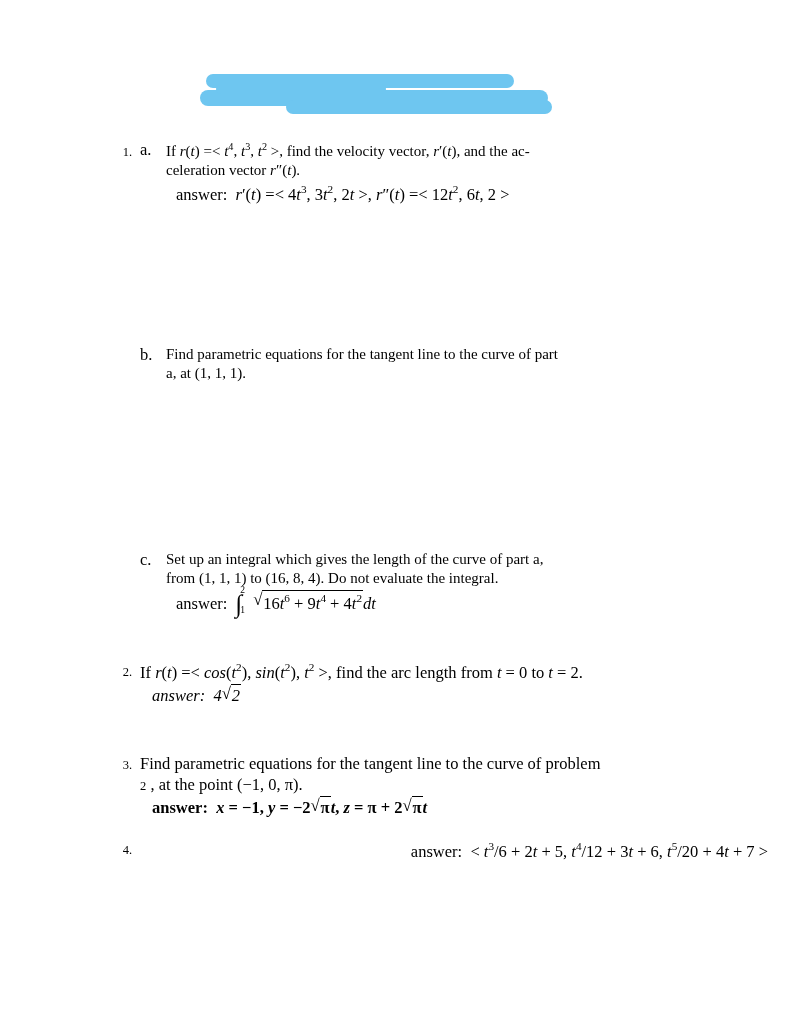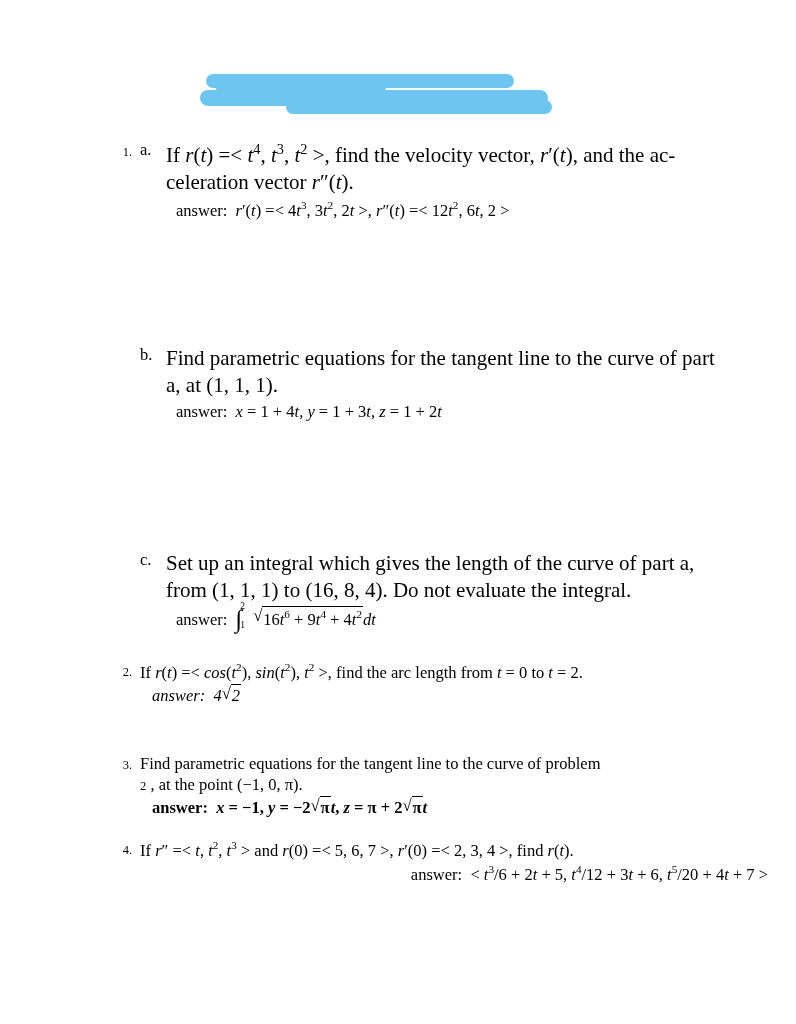--- a/index.html
+++ b/index.html
@@ -90,21 +90,21 @@
     display: flex;
     align-items: flex-start;
     margin-bottom: 2px;
   }
   .plabel {
     font-size: 16.5px;
     width: 26px;
     flex: 0 0 auto;
   }
   .ptext {
-    font-size: 21px;
+    font-size: 15px;
     line-height: 1.28;
     flex: 1 1 auto;
   }
   .answer {
     font-size: 16.5px;
     margin-top: 1px;
     padding-left: 36px;
     line-height: 1.3;
   }
   .body-text {
@@ -202,23 +202,20 @@
 
     <div class="problem p1b">
       <div class="num"></div>
       <div class="parts">
         <div class="part">
           <div class="plabel">b.</div>
           <div class="ptext">
             Find parametric equations for the tangent line to the curve of part<br>a, at (1, 1, 1).
           </div>
         </div>
-        <div class="answer">
-          answer:&nbsp; <i>x</i> = 1 + 4<i>t</i>, <i>y</i> = 1 + 3<i>t</i>, <i>z</i> = 1 + 2<i>t</i>
-        </div>
       </div>
     </div>
 
     <div class="problem p1c">
       <div class="num"></div>
       <div class="parts">
         <div class="part">
           <div class="plabel">c.</div>
           <div class="ptext">
             Set up an integral which gives the length of the curve of part a,<br>from (1, 1, 1) to (16, 8, 4). Do not evaluate the integral.
@@ -252,23 +249,20 @@
         </div>
         <div class="answer" style="padding-left:12px;font-weight:bold;">
           answer:&nbsp; <i>x</i> = −1, <i>y</i> = −2<span class="sqrt"><span class="rad">π</span></span><i>t</i>, <i>z</i> = π + 2<span class="sqrt"><span class="rad">π</span></span><i>t</i>
         </div>
       </div>
     </div>
 
     <div class="problem p4">
       <div class="num">4.</div>
       <div class="parts">
-        <div class="body-text">
-          If <i>r</i>″&nbsp;=&lt;&nbsp;<i>t</i>, <i>t</i><span class="sup">2</span>, <i>t</i><span class="sup">3</span>&nbsp;&gt; and <i>r</i>(0)&nbsp;=&lt;&nbsp;5, 6, 7&nbsp;&gt;, <i>r</i>′(0)&nbsp;=&lt;&nbsp;2, 3, 4&nbsp;&gt;, find <i>r</i>(<i>t</i>).
-        </div>
         <div class="answer" style="padding-left:0px;text-align:right;">
           answer:&nbsp; &lt;&nbsp;<i>t</i><span class="sup">3</span>/6 + 2<i>t</i> + 5, <i>t</i><span class="sup">4</span>/12 + 3<i>t</i> + 6, <i>t</i><span class="sup">5</span>/20 + 4<i>t</i> + 7&nbsp;&gt;
         </div>
       </div>
     </div>
 
   </div>
 </div>
 
 </body></html>

